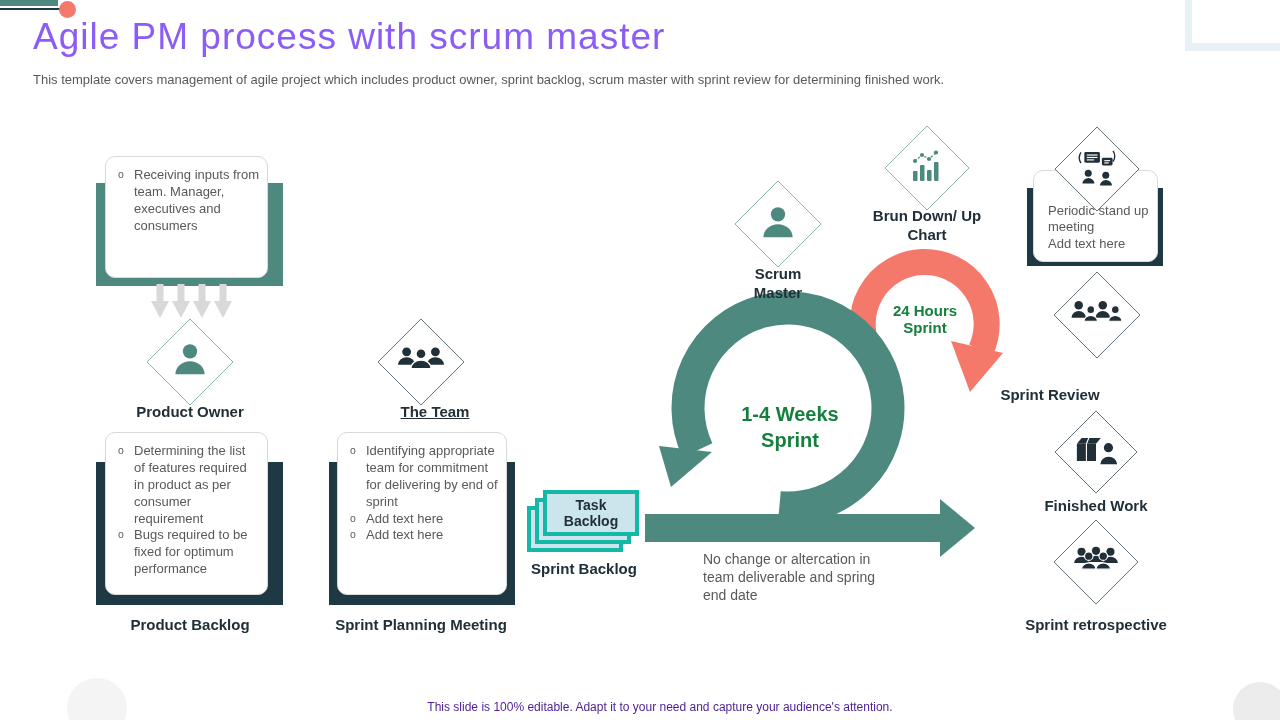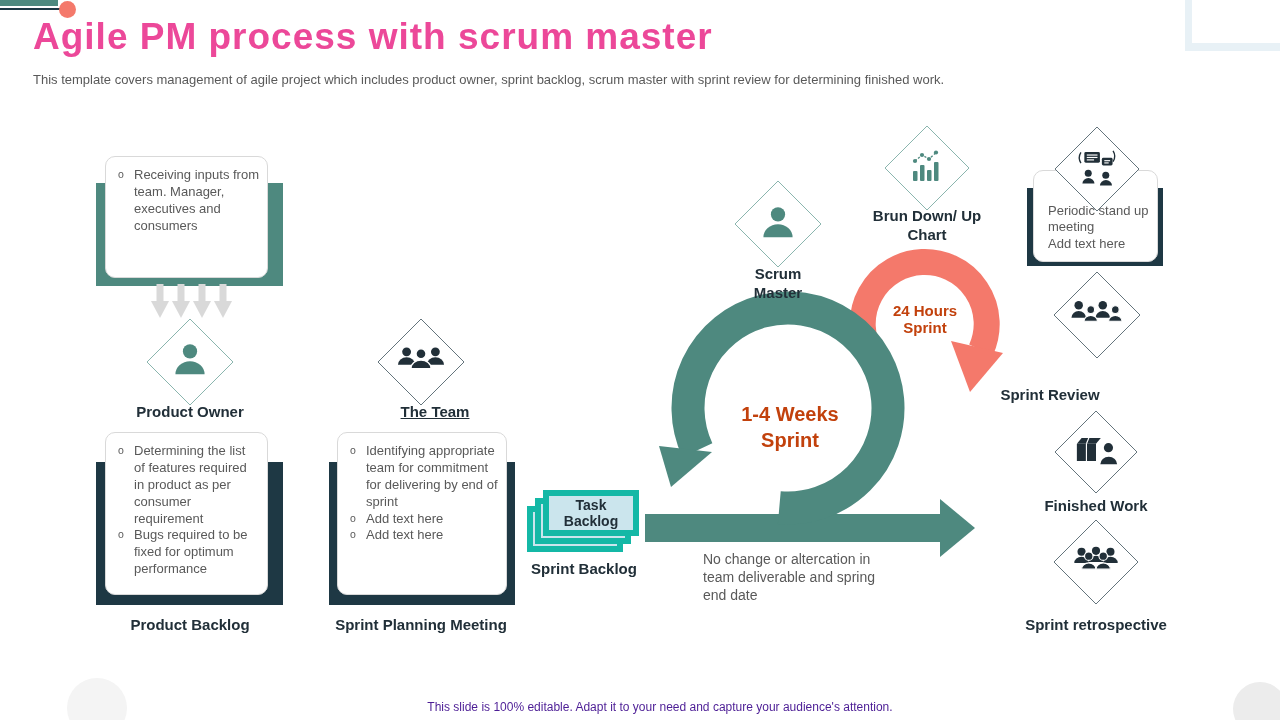--- a/index.html
+++ b/index.html
@@ -1,20 +1,20 @@
 <!DOCTYPE html>
 <html><head>
 <meta charset="utf-8">
 <style>
   html,body{margin:0;padding:0;background:#fff;}
   .slide{position:relative;width:1280px;height:720px;background:#ffffff;overflow:hidden;
          font-family:"Liberation Sans", sans-serif;}
   .abs{position:absolute;}
   
-  .title{position:absolute;left:33px;top:16px;font-size:37px;letter-spacing:1px;color:#ec4899;font-weight:700;}
+  .title{position:absolute;left:33px;top:16px;font-size:37px;letter-spacing:1px;color:#8b5cf6;font-weight:400;}
   .subtitle{position:absolute;left:33px;top:72px;font-size:13px;color:#595959;}
   .footer{position:absolute;left:80px;top:700px;width:1160px;text-align:center;font-size:12px;color:#4c1d95;}
   
   .teal-bar{position:absolute;left:0;top:0;width:58px;height:6px;background:#4e897f;}
   .dark-line{position:absolute;left:0;top:8px;width:73px;height:2px;background:#1e3844;}
   .orange-dot{position:absolute;left:59px;top:1px;width:17px;height:17px;border-radius:50%;background:#f4796b;}
   .frame-v{position:absolute;left:1185px;top:0;width:7px;height:44px;background:#e8f1f6;}
   .frame-h{position:absolute;left:1185px;top:43px;width:95px;height:8px;background:#e8f1f6;}
   .circle-bl{position:absolute;left:67px;top:678px;width:60px;height:60px;border-radius:50%;background:#f4f4f4;}
   .circle-br{position:absolute;left:1233px;top:682px;width:54px;height:54px;border-radius:50%;background:#ececec;}
@@ -22,24 +22,24 @@
   .backing{position:absolute;}
   .backing.teal{background:#4e897f;}
   .backing.navy{background:#1e3844;}
   .card{position:absolute;background:#fff;border:1px solid #d9d9d9;border-radius:10px;
         box-sizing:border-box;padding:10px 8px 8px 8px;}
   .bullet-item{display:flex;font-size:13px;color:#595959;line-height:1.3;}
   .bullet-item .b{flex:none;width:16px;padding-left:4px;font-size:10.5px;padding-top:1px;color:#595959;}
   .plain-line{font-size:13px;color:#595959;line-height:1.25;}
   
   .node-label{position:absolute;font-weight:700;font-size:15px;color:#212f38;text-align:center;line-height:1.25;}
-  .loop-text{position:absolute;font-weight:700;color:#c2410c;text-align:center;}
+  .loop-text{position:absolute;font-weight:700;color:#15803d;text-align:center;}
   .note-text{position:absolute;font-size:14px;color:#595959;line-height:1.3;}
   
-  .stack-card{position:absolute;width:96px;height:46px;background:#cbe5ed;border:6px solid #14b8a6;box-sizing:border-box;}
+  .stack-card{position:absolute;width:96px;height:46px;background:#cbe5ed;border:4px solid #14b8a6;box-sizing:border-box;}
   .stack-card.front{display:flex;align-items:center;justify-content:center;text-align:center;
                     font-weight:700;font-size:14px;color:#212f38;line-height:1.15;padding:2px 12px;}
 </style>
 </head>
 <body>
 
 <div class="slide">
 
   <div class="teal-bar"></div>
   <div class="dark-line"></div>

